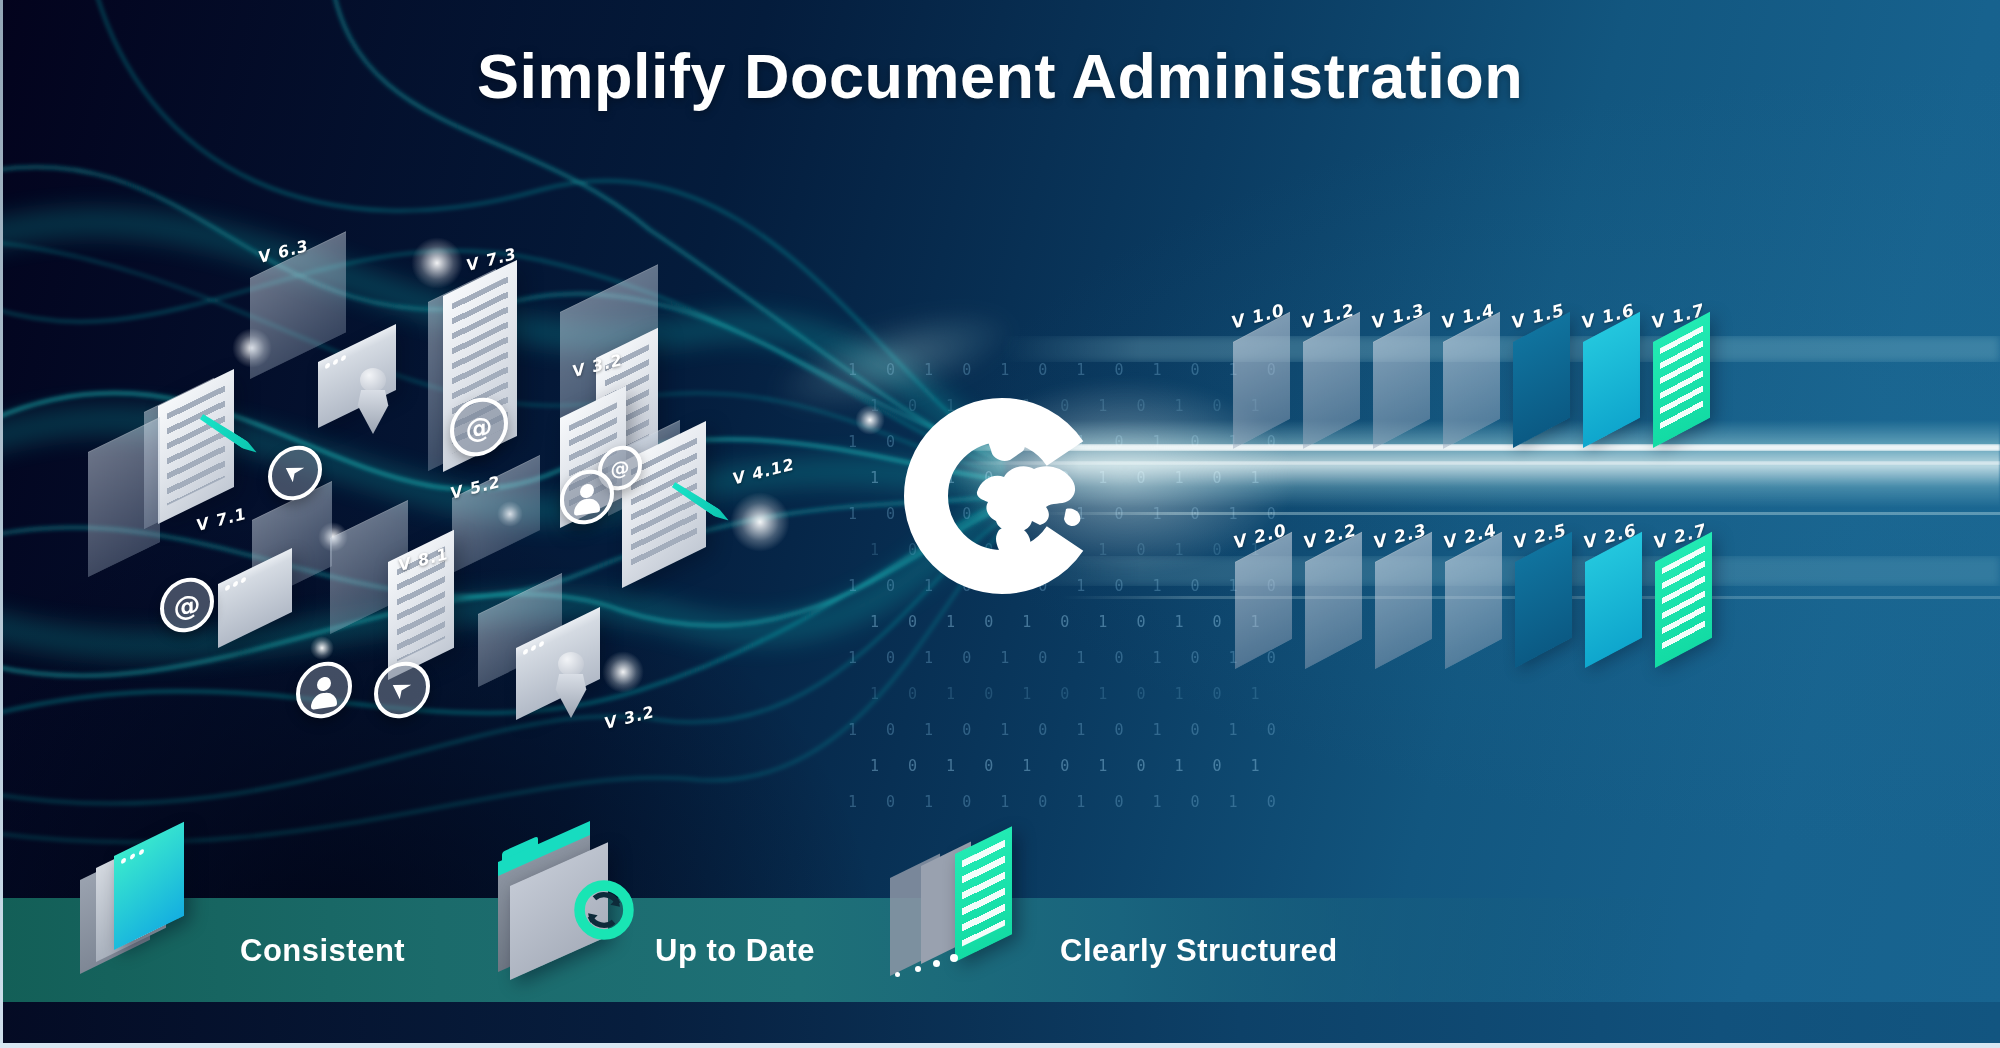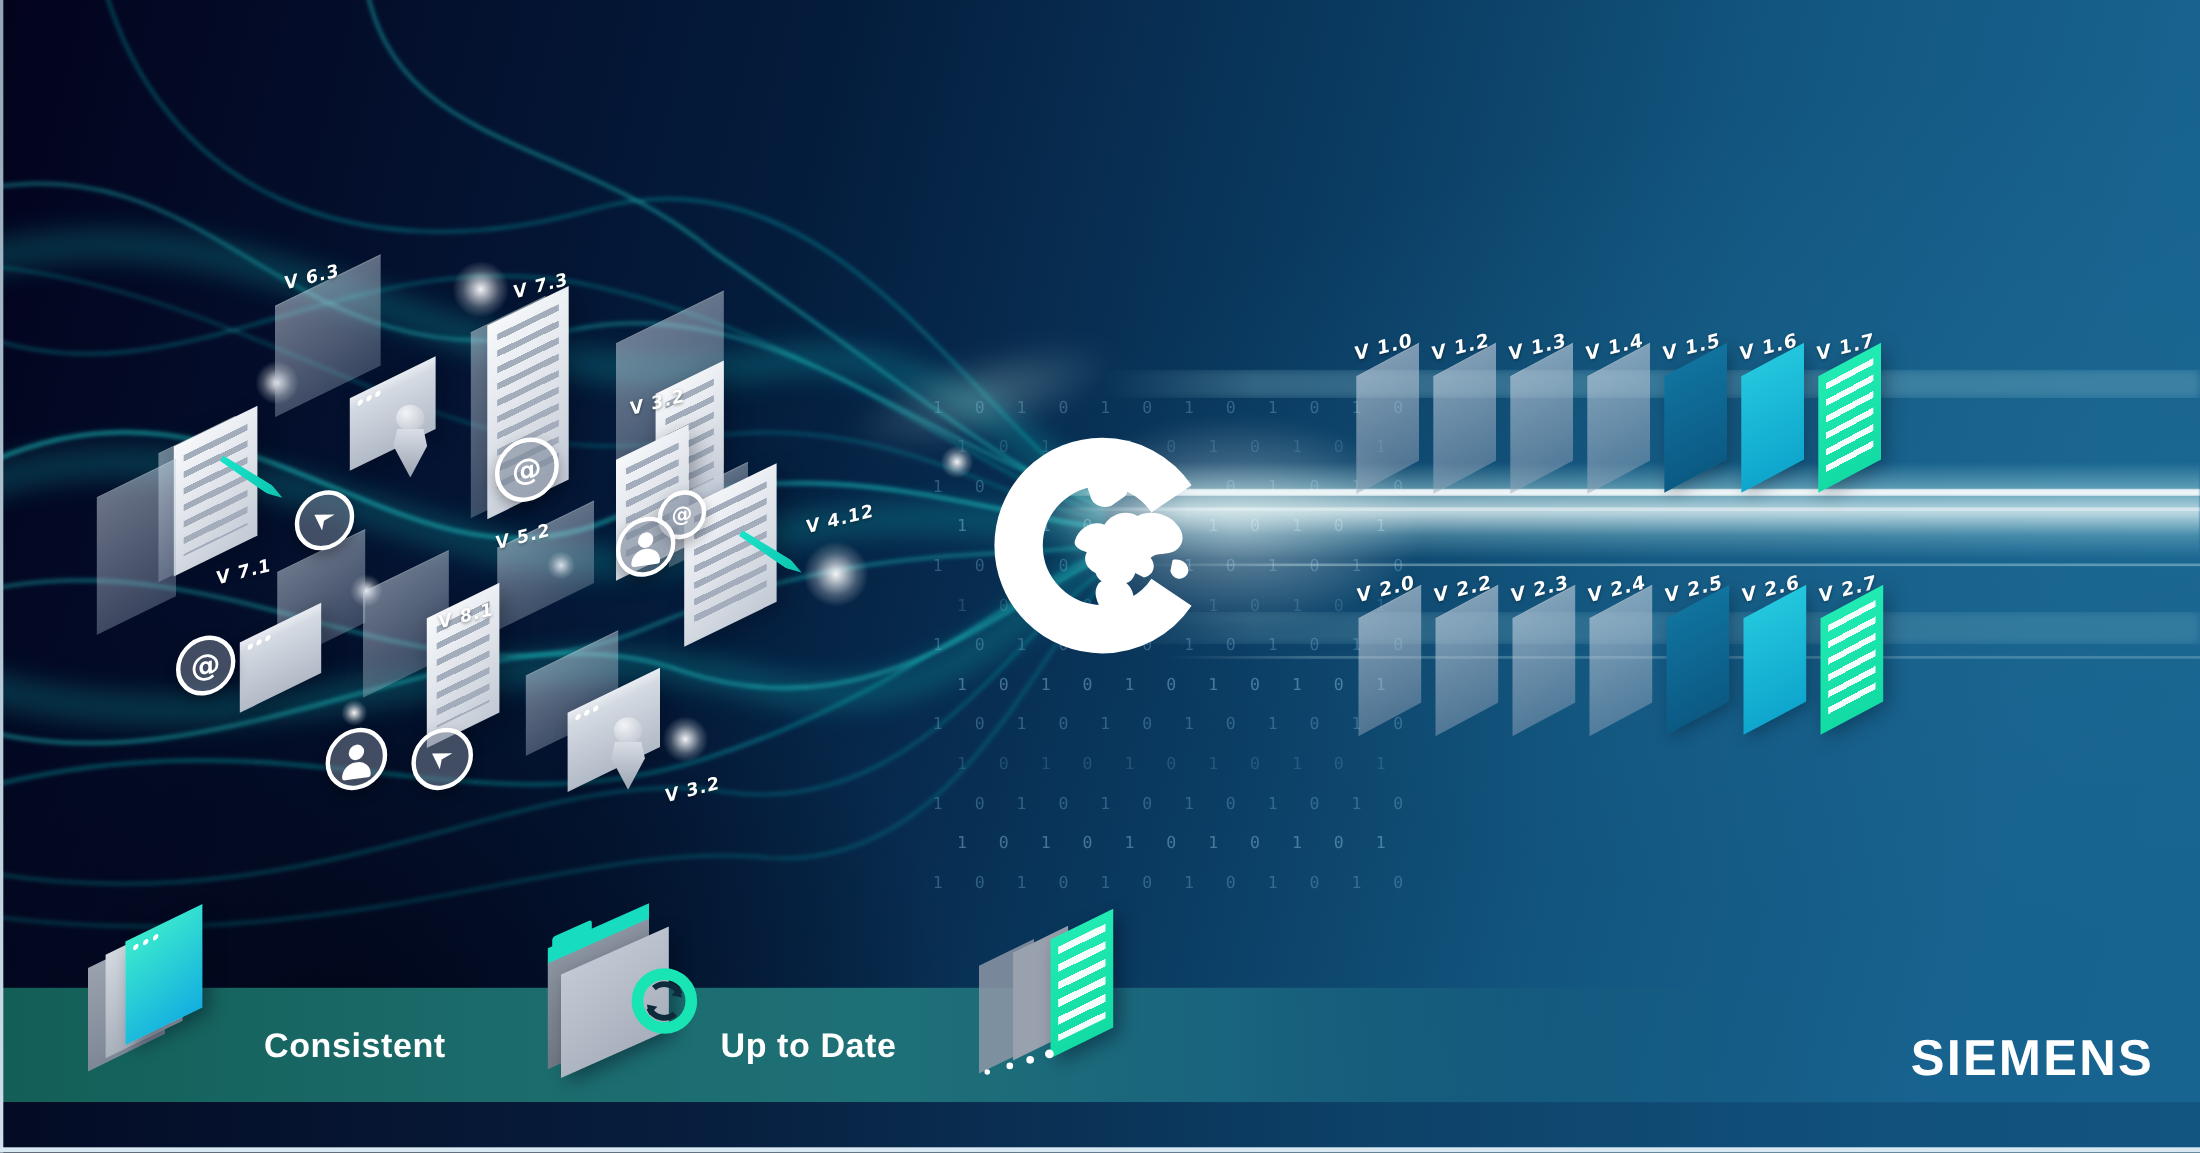--- a/index.html
+++ b/index.html
@@ -367,19 +367,20 @@
 
   <div class="ic" style="left:890px;top:854px;width:160px;height:140px;">
     <div class="sheet3 s1"></div>
     <div class="sheet3 s2"></div>
     <div class="sheet3 s3"></div>
   </div>
   <div class="tdot" style="left:895px;top:972px;width:5px;height:5px;"></div>
   <div class="tdot" style="left:915px;top:966px;width:6px;height:6px;"></div>
   <div class="tdot" style="left:933px;top:960px;width:7px;height:7px;"></div>
   <div class="tdot" style="left:950px;top:954px;width:8px;height:8px;"></div>
-
-  <span class="siemens">SIEMENS</span>
-
+  <span class="feature-label" style="left:1060px;">Clearly Structured</span>
+
+
+  <h1 class="title" style="margin:0;">Simplify Document Administration</h1>
 
   <div class="left-edge"></div>
   <div class="bottom-edge"></div>
 </div>
 
 </body></html>

